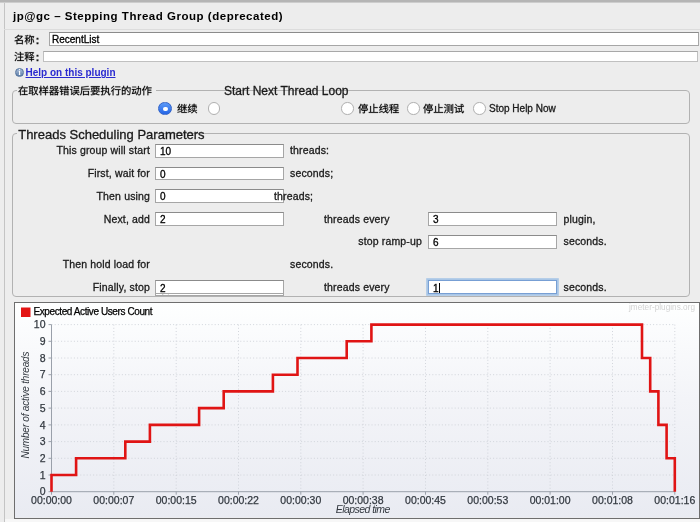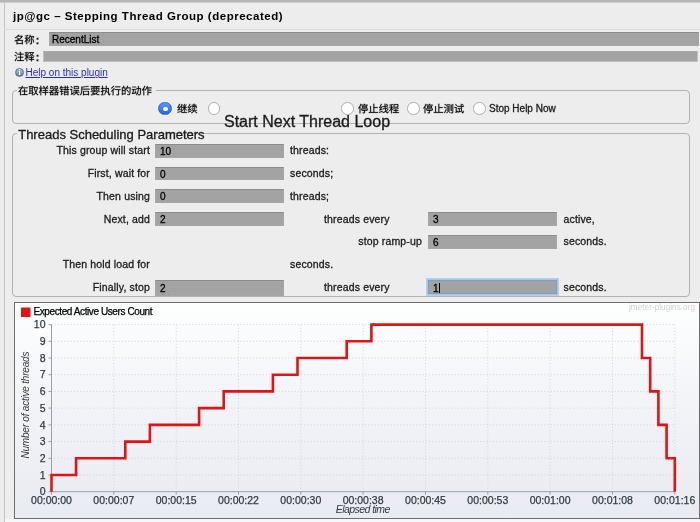--- a/index.html
+++ b/index.html
@@ -1,18 +1,18 @@
 <!DOCTYPE html>
 <html><head><meta charset="utf-8"><style>
 *{margin:0;padding:0;box-sizing:border-box}
 html,body{width:700px;height:522px;overflow:hidden}
 body{background:#ededed;font-family:"Liberation Sans",sans-serif;position:relative}
 .abs{position:absolute}
 .lbl{position:absolute;font-size:10.5px;letter-spacing:.15px;line-height:13px;color:#1a1a1a;white-space:nowrap;-webkit-text-stroke:.3px #1a1a1a}
-.fld{position:absolute;background:#a3a3a3;border:1px solid #a6a6a6;border-top-color:#8b8b8b}
+.fld{position:absolute;background:#ffffff;border:1px solid #a6a6a6;border-top-color:#8b8b8b}
 .fld span{position:absolute;left:4.5px;top:1.2px;font-size:10px;color:#000;white-space:nowrap;-webkit-text-stroke:.3px #000}
 .rad{position:absolute;width:12.5px;height:12.5px;border-radius:50%;background:#fff;border:1px solid #b0b0b0}
 .radsel{position:absolute;width:13.5px;height:13.5px;border-radius:50%;background:linear-gradient(#5b9af8,#2565e6);border:1px solid #3263c8}
 .radsel:after{content:"";position:absolute;left:4.1px;top:4.1px;width:4.3px;height:4.3px;border-radius:50%;background:#fff}
 .grp{position:absolute;border:1px solid #b2b2b2;border-radius:4px}
 </style></head><body>
 <div class="abs" style="left:0;top:0;width:700px;height:2.2px;background:#b5b5b5"></div>
 <div class="abs" style="left:0;top:2.2px;width:700px;height:1px;background:#cdcdcd"></div>
 <div class="abs" style="left:4px;top:3px;width:1px;height:519px;background:#c4c4c4"></div>
 <div class="abs" style="left:4px;top:29px;width:696px;height:1px;background:#dcdcdc"></div>
@@ -30,21 +30,21 @@
 <svg style="position:absolute;left:13.5px;top:51.0px;overflow:visible" width="23" height="12">
     <g fill="#000" stroke="#000" stroke-width="22" transform="translate(0,9.48)">
       <path transform="translate(0.00,0) scale(0.01030,-0.01030)" d="M94 774C159 743 242 695 284 662L327 724C284 755 200 800 136 828ZM42 497C105 467 187 420 227 388L269 451C227 482 144 526 83 553ZM71 -18 134 -69C194 24 263 150 316 255L262 305C204 191 125 59 71 -18ZM548 819C582 767 617 697 631 653L704 682C689 726 651 793 616 844ZM334 649V578H597V352H372V281H597V23H302V-49H962V23H675V281H902V352H675V578H938V649Z"></path>
       <path transform="translate(10.30,0) scale(0.01030,-0.01030)" d="M60 666C89 621 118 560 130 521L184 543C172 581 141 641 112 685ZM381 695C364 651 332 584 308 544L359 527C385 565 414 623 440 676ZM464 788V721H509C543 653 588 593 642 542C570 497 491 462 414 440V479H284V742C340 750 392 761 435 773L395 831C311 806 163 787 41 776C49 761 57 736 60 720C109 723 162 727 215 733V479H50V414H202C162 314 94 200 32 140C44 121 62 88 69 66C120 123 174 216 215 309V-81H284V325C322 281 366 227 386 199L434 251C412 276 318 374 284 404V414H414V437C427 422 444 396 452 379C534 407 619 446 695 497C765 444 846 404 935 378C944 397 962 426 976 441C894 461 817 494 752 538C831 600 899 677 942 767L897 791L884 788ZM839 721C802 668 753 620 696 579C647 620 606 668 575 721ZM656 409V320H474V252H656V149H434V82H656V-81H731V82H951V149H731V252H909V320H731V409Z"></path>
     </g>
   </svg>
 <div class="lbl" style="left:35.8px;top:51.3px;font-weight:bold">:</div>
 <div class="fld" style="left:43px;top:50.8px;width:655px;height:11.4px;border-color:#c0c0c0;border-top-color:#a8a8a8"></div>
 <div class="abs" style="left:15.2px;top:68.3px;width:8.8px;height:8.8px;border-radius:50%;background:linear-gradient(#a9bdd9,#5f7fa9);border:1px solid #54749e"></div>
 <div class="abs" style="left:18.6px;top:69px;font-size:7.5px;line-height:7.5px;color:#fff;font-weight:bold;font-family:'Liberation Serif',serif">i</div>
-<div class="abs" style="left:25.5px;top:67.3px;font-size:10px;line-height:12px;font-weight:normal;color:#2a2ad0;text-decoration:underline">Help on this plugin</div>
+<div class="abs" style="left:25.5px;top:67.3px;font-size:10px;line-height:12px;font-weight:bold;color:#2a2ad0;text-decoration:underline">Help on this plugin</div>
 <div class="grp" style="left:12px;top:90px;width:678px;height:34px"></div>
 <div class="abs" style="left:16.5px;top:85px;width:139px;height:10px;background:#ededed"></div>
 <svg style="position:absolute;left:18.2px;top:84.5px;overflow:visible" width="136" height="12">
     <g fill="#000" stroke="#000" stroke-width="22" transform="translate(0,9.48)">
       <path transform="translate(0.00,0) scale(0.01030,-0.01030)" d="M391 840C377 789 359 736 338 685H63V613H305C241 485 153 366 38 286C50 269 69 237 77 217C119 247 158 281 193 318V-76H268V407C315 471 356 541 390 613H939V685H421C439 730 455 776 469 821ZM598 561V368H373V298H598V14H333V-56H938V14H673V298H900V368H673V561Z"></path>
       <path transform="translate(10.30,0) scale(0.01030,-0.01030)" d="M850 656C826 508 784 379 730 271C679 382 645 513 623 656ZM506 728V656H556C584 480 625 323 688 196C628 100 557 26 479 -23C496 -37 517 -62 528 -80C602 -29 670 38 727 123C777 42 839 -24 915 -73C927 -54 950 -27 967 -14C886 34 821 104 770 192C847 329 903 503 929 718L883 730L870 728ZM38 130 55 58 356 110V-78H429V123L518 140L514 204L429 190V725H502V793H48V725H115V141ZM187 725H356V585H187ZM187 520H356V375H187ZM187 309H356V178L187 152Z"></path>
       <path transform="translate(20.60,0) scale(0.01030,-0.01030)" d="M441 811C475 760 511 692 525 649L595 678C580 721 542 786 507 836ZM822 843C800 784 762 704 728 648H399V579H624V441H430V372H624V231H361V160H624V-79H699V160H947V231H699V372H895V441H699V579H928V648H807C837 698 870 761 898 817ZM183 840V647H55V577H183C154 441 93 281 31 197C44 179 63 146 71 124C112 185 152 281 183 382V-79H255V440C282 390 313 332 326 299L373 355C356 383 282 498 255 534V577H361V647H255V840Z"></path>
       <path transform="translate(30.90,0) scale(0.01030,-0.01030)" d="M196 730H366V589H196ZM622 730H802V589H622ZM614 484C656 468 706 443 740 420H452C475 452 495 485 511 518L437 532V795H128V524H431C415 489 392 454 364 420H52V353H298C230 293 141 239 30 198C45 184 64 158 72 141L128 165V-80H198V-51H365V-74H437V229H246C305 267 355 309 396 353H582C624 307 679 264 739 229H555V-80H624V-51H802V-74H875V164L924 148C934 166 955 194 972 208C863 234 751 288 675 353H949V420H774L801 449C768 475 704 506 653 524ZM553 795V524H875V795ZM198 15V163H365V15ZM624 15V163H802V15Z"></path>
       <path transform="translate(41.20,0) scale(0.01030,-0.01030)" d="M178 837C148 745 97 657 37 597C50 582 69 545 75 530C107 563 137 604 164 649H401V720H203C218 752 232 785 243 818ZM62 344V275H202V77C202 34 172 6 154 -4C167 -19 184 -50 190 -67C206 -51 232 -34 400 60C395 75 388 104 386 124L271 64V275H408V344H271V479H386V547H106V479H202V344ZM749 840V708H610V840H542V708H444V642H542V510H420V442H958V510H818V642H935V708H818V840ZM610 642H749V510H610ZM547 133H820V27H547ZM547 194V297H820V194ZM478 361V-78H547V-35H820V-74H891V361Z"></path>
       <path transform="translate(51.50,0) scale(0.01030,-0.01030)" d="M497 727H821V589H497ZM427 793V523H894V793ZM102 766C156 719 222 652 254 609L306 664C274 705 205 769 152 813ZM366 255V188H592C559 88 490 21 337 -20C353 -34 372 -63 379 -80C533 -34 611 37 651 141C705 32 795 -45 919 -83C928 -62 950 -34 967 -19C841 12 750 85 702 188H961V255H681C686 289 690 326 692 365H923V433H399V365H621C619 325 615 289 609 255ZM189 -50C204 -32 229 -13 389 99C383 114 373 142 369 161L259 89V528H44V456H186V93C186 52 165 29 150 19C163 3 183 -32 189 -50Z"></path>
@@ -58,21 +58,21 @@
     </g>
   </svg>
 <div class="radsel" style="left:158.25px;top:101.75px"></div>
 <svg style="position:absolute;left:176.5px;top:102.9px;overflow:visible" width="23" height="12">
     <g fill="#000" stroke="#000" stroke-width="22" transform="translate(0,9.48)">
       <path transform="translate(0.00,0) scale(0.01030,-0.01030)" d="M42 57 56 -13C146 9 267 39 382 68L376 131C251 102 125 73 42 57ZM867 770C851 713 819 631 794 580L841 563C868 612 901 688 928 752ZM530 755C553 694 580 615 591 563L645 580C633 630 605 708 581 769ZM415 800V-27H953V40H484V800ZM60 423C75 430 98 436 220 452C176 387 136 335 118 315C88 279 65 253 44 249C51 231 63 197 67 182C87 194 121 204 370 254C369 269 368 298 370 317L170 281C247 371 321 481 384 592L323 628C305 591 283 553 262 518L134 504C191 591 247 703 288 809L217 841C181 720 113 589 90 556C70 521 53 498 36 493C45 474 56 438 60 423ZM694 832V521H512V456H673C633 365 571 269 513 215C524 198 540 171 546 153C600 205 654 293 694 383V78H758V383C806 319 870 229 894 185L941 237C915 272 805 408 761 456H945V521H758V832Z"></path>
       <path transform="translate(10.30,0) scale(0.01030,-0.01030)" d="M474 452C518 426 571 388 597 359L633 401C607 429 553 466 509 489ZM401 361C448 335 503 293 529 264L566 307C538 336 483 375 437 400ZM689 105C768 51 863 -29 908 -82L957 -35C910 17 813 94 735 146ZM43 58 60 -12C145 20 256 63 361 103L349 165C235 124 120 82 43 58ZM401 593V528H851C837 485 821 441 807 410L867 394C890 442 916 517 937 584L889 596L877 593H693V683H885V747H693V840H619V747H438V683H619V593ZM648 489V370C648 333 646 292 636 251H380V185H613C576 109 504 34 361 -26C375 -40 396 -65 405 -82C576 -8 655 88 690 185H939V251H708C716 291 718 331 718 368V489ZM61 423C75 430 98 436 215 451C173 386 135 334 118 314C88 276 66 250 46 246C53 229 64 196 68 182C87 196 120 207 354 271C352 285 350 314 350 334L176 291C246 380 315 487 372 594L313 628C296 590 275 552 254 516L135 504C194 591 253 701 296 808L231 838C190 717 118 586 95 552C73 518 56 494 38 490C46 471 57 437 61 423Z"></path>
     </g>
   </svg>
 <div class="rad" style="left:207.75px;top:102.25px"></div>
-<div class="lbl" style="left:224px;top:115px;font-size:16px;letter-spacing:0">Start Next Thread Loop</div>
+<div class="lbl" style="left:224px;top:85px;font-size:12px;letter-spacing:0">Start Next Thread Loop</div>
 <div class="rad" style="left:341.25px;top:102.25px"></div>
 <svg style="position:absolute;left:357.5px;top:102.9px;overflow:visible" width="43" height="12">
     <g fill="#000" stroke="#000" stroke-width="22" transform="translate(0,9.48)">
       <path transform="translate(0.00,0) scale(0.01030,-0.01030)" d="M467 578H795V494H467ZM398 632V440H867V632ZM309 377V214H375V315H883V214H951V377ZM564 825C578 803 592 775 603 750H325V686H951V750H684C672 779 651 817 632 845ZM398 240V179H594V5C594 -7 590 -11 574 -12C559 -12 503 -12 443 -11C453 -30 463 -56 467 -76C545 -76 596 -76 629 -67C661 -56 669 -36 669 3V179H860V240ZM263 838C211 687 124 537 32 439C45 422 66 383 74 365C103 397 132 434 159 475V-79H228V588C268 661 303 739 332 817Z"></path>
       <path transform="translate(10.30,0) scale(0.01030,-0.01030)" d="M188 619V44H49V-30H949V44H577V430H905V505H577V837H499V44H265V619Z"></path>
       <path transform="translate(20.60,0) scale(0.01030,-0.01030)" d="M54 54 70 -18C162 10 282 46 398 80L387 144C264 109 137 74 54 54ZM704 780C754 756 817 717 849 689L893 736C861 763 797 800 748 822ZM72 423C86 430 110 436 232 452C188 387 149 337 130 317C99 280 76 255 54 251C63 232 74 197 78 182C99 194 133 204 384 255C382 270 382 298 384 318L185 282C261 372 337 482 401 592L338 630C319 593 297 555 275 519L148 506C208 591 266 699 309 804L239 837C199 717 126 589 104 556C82 522 65 499 47 494C56 474 68 438 72 423ZM887 349C847 286 793 228 728 178C712 231 698 295 688 367L943 415L931 481L679 434C674 476 669 520 666 566L915 604L903 670L662 634C659 701 658 770 658 842H584C585 767 587 694 591 623L433 600L445 532L595 555C598 509 603 464 608 421L413 385L425 317L617 353C629 270 645 195 666 133C581 76 483 31 381 0C399 -17 418 -44 428 -62C522 -29 611 14 691 66C732 -24 786 -77 857 -77C926 -77 949 -44 963 68C946 75 922 91 907 108C902 19 892 -4 865 -4C821 -4 784 37 753 110C832 170 900 241 950 319Z"></path>
       <path transform="translate(30.90,0) scale(0.01030,-0.01030)" d="M532 733H834V549H532ZM462 798V484H907V798ZM448 209V144H644V13H381V-53H963V13H718V144H919V209H718V330H941V396H425V330H644V209ZM361 826C287 792 155 763 43 744C52 728 62 703 65 687C112 693 162 702 212 712V558H49V488H202C162 373 93 243 28 172C41 154 59 124 67 103C118 165 171 264 212 365V-78H286V353C320 311 360 257 377 229L422 288C402 311 315 401 286 426V488H411V558H286V729C333 740 377 753 413 768Z"></path>
     </g>
   </svg>
 <div class="rad" style="left:407.25px;top:102.25px"></div>
@@ -96,30 +96,30 @@
 <div class="lbl" style="left:290.0px;top:144.3px">threads:</div>
 <div class="lbl" style="right:550.0px;left:auto;top:167.1px">First, wait for</div>
 <div class="fld" style="left:154.5px;top:166.6px;width:129.0px;height:13.8px;">
     <span>0</span>
   </div>
 <div class="lbl" style="left:290.0px;top:167.1px">seconds;</div>
 <div class="lbl" style="right:550.0px;left:auto;top:189.8px">Then using</div>
 <div class="fld" style="left:154.5px;top:189.3px;width:129.0px;height:13.8px;">
     <span>0</span>
   </div>
-<div class="lbl" style="left:290.0px;top:189.8px">threads;</div>
+<div class="lbl" style="left:274px;top:189.8px">threads;</div>
 <div class="lbl" style="right:550.0px;left:auto;top:212.6px">Next, add</div>
 <div class="fld" style="left:154.5px;top:212.1px;width:129.0px;height:13.8px;">
     <span>2</span>
   </div>
 <div class="lbl" style="left:324.0px;top:212.6px">threads every</div>
 <div class="fld" style="left:427.5px;top:212.1px;width:129.0px;height:13.8px;">
     <span>3</span>
   </div>
-<div class="lbl" style="left:563.5px;top:212.6px">active,</div>
+<div class="lbl" style="left:563.5px;top:212.6px">plugin,</div>
 <div class="lbl" style="right:278.0px;left:auto;top:235.4px">stop ramp-up</div>
 <div class="fld" style="left:427.5px;top:234.9px;width:129.0px;height:13.8px;">
     <span>6</span>
   </div>
 <div class="lbl" style="left:563.5px;top:235.4px">seconds.</div>
 <div class="lbl" style="right:550.0px;left:auto;top:258.1px">Then hold load for</div>
 <div class="fld" style="left:154.5px;top:257.6px;width:129.0px;height:13.8px;margin-top:25px;">
     <span>30</span>
   </div>
 <div class="lbl" style="left:290.0px;top:258.1px">seconds.</div>

